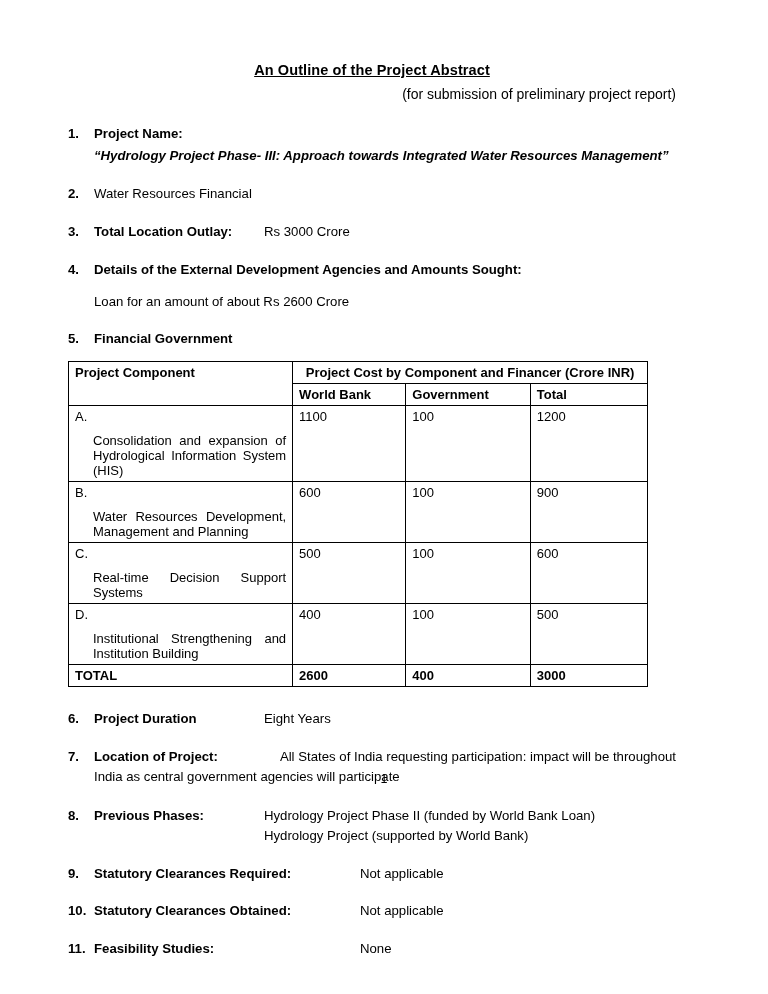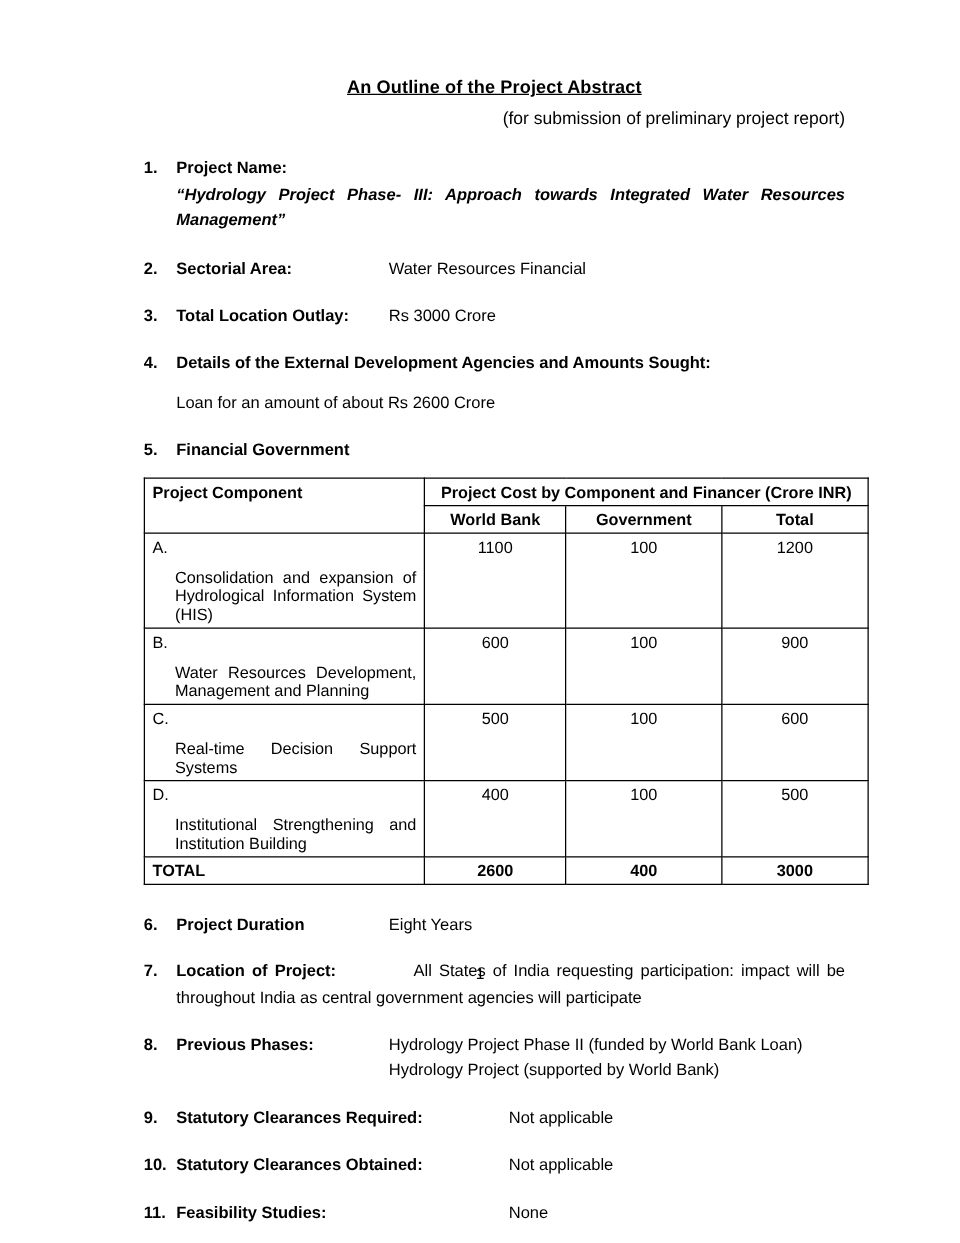--- a/index.html
+++ b/index.html
@@ -12,21 +12,21 @@
     height: 994px;
     font-family: "Liberation Sans", sans-serif;
     color: #000000;
     position: relative;
     overflow: hidden;
   }
   .page {
     width: 768px;
     height: 828px;
     box-sizing: border-box;
-    padding: 62px 92px 0 115px;
+    padding: 62px 92px 0 68px;
     position: relative;
   }
   .doc-title {
     text-align: center;
     font-size: 14.5px;
     font-weight: bold;
     text-decoration: underline;
     letter-spacing: 0.1px;
     margin: 0 0 8px 0;
   }
@@ -89,21 +89,21 @@
     font-size: 13px;
   }
   table.finance td, table.finance th {
     border: 1px solid #000;
     padding: 3px 6px;
     vertical-align: top;
   }
   table.finance th {
     font-weight: bold;
   }
-  .cell-center { text-align: center; }
+  .cell-center { text-align: left; }
   .comp-cell {
     width: 232px;
     text-align: justify;
   }
   .comp-inner {
     display: flex;
   }
   .comp-letter {
     width: 18px;
     flex: 0 0 18px;
@@ -144,21 +144,20 @@
   <div class="item">
     <div class="num">1.</div>
     <div class="label">Project Name:</div>
   </div>
   <div class="italic-bold">“Hydrology Project Phase- III: Approach towards Integrated Water Resources Management”</div>
 
   <div class="gap-md"></div>
 
   <div class="item">
     <div class="num">2.</div>
-    <div class="label" style="width:170px">Sectorial Area:</div>
     <div class="value">Water Resources Financial</div>
   </div>
 
   <div class="gap-md"></div>
 
   <div class="item">
     <div class="num">3.</div>
     <div class="label" style="width:170px">Total Location Outlay:</div>
     <div class="value">Rs 3000 Crore</div>
   </div>

